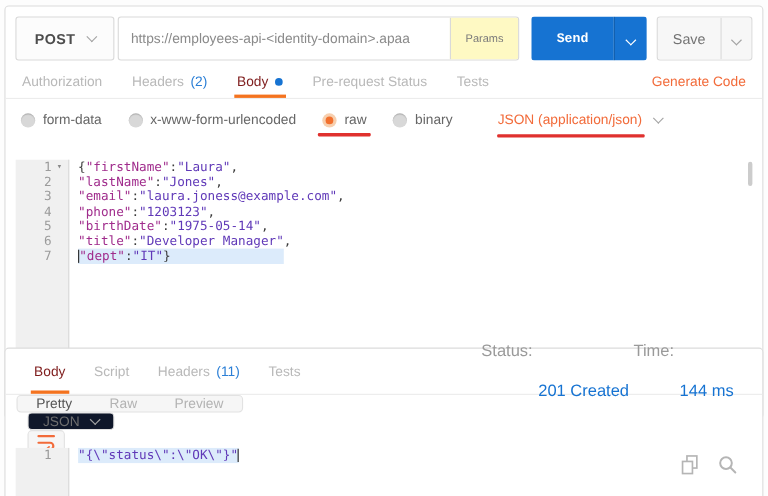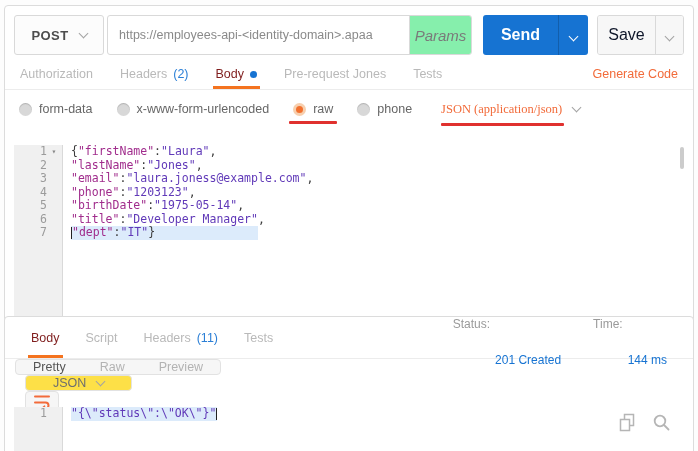--- a/index.html
+++ b/index.html
@@ -17,58 +17,58 @@
   
   .url-row { display:flex; align-items:center; padding:9px 9px 0 9px; height:49px; }
   .method-select { width:90px; height:40px; border:1px solid #d9d9d9; border-radius:3px;
     background:#fcfcfc; display:flex; align-items:center; justify-content:center; gap:11px;
     margin-right:3px; cursor:pointer; }
   .method-label { font-weight:bold; font-size:13px; color:#4d4d4d; letter-spacing:.4px; }
   .url-group { flex:1; height:40px; border:1px solid #d9d9d9; border-radius:3px;
     display:flex; background:#fff; margin-right:11px; overflow:hidden; }
   .url-input { flex:1; min-width:0; border:none; outline:none; background:transparent;
     font-family:inherit; font-size:12.5px; color:#8a8a8a; padding:0 11px; }
-  .params-btn { width:62px; border:none; border-left:1px solid #d9d9d9; background:#86efac;
-    color:#7a7a7a; font-size:15px; font-family:inherit; cursor:pointer;font-style:italic; }
+  .params-btn { width:62px; border:none; border-left:1px solid #d9d9d9; background:#fef9c3;
+    color:#7a7a7a; font-size:10px; font-family:inherit; cursor:pointer; }
   .send-split { display:flex; height:40px; margin-right:9px; border-radius:3px; overflow:hidden; }
   .send-btn { width:75px; border:none; background:#1673D2; color:#fff; font-weight:bold;
-    font-size:16px; font-family:Liberation Sans, sans-serif; cursor:pointer; }
+    font-size:12px; font-family:Liberation Mono, monospace; cursor:pointer; }
   .send-chev { width:30px; border:none; border-left:1px solid rgba(0,0,0,.18);
     background:#1673D2; cursor:pointer; }
   .save-split { display:flex; height:40px; border:1px solid #d9d9d9; border-radius:3px; overflow:hidden; }
-  .save-btn { width:57px; border:none; background:#f7f7f7; color:#0f172a; font-size:16px;
+  .save-btn { width:57px; border:none; background:#f7f7f7; color:#737373; font-size:13px;
     font-family:inherit; cursor:pointer; }
   .save-chev { width:28px; border:none; border-left:1px solid #d9d9d9; background:#f7f7f7; cursor:pointer; }
   .chev { display:inline-block; width:7px; height:7px; border-right:1.6px solid #a3a3a3;
     border-bottom:1.6px solid #a3a3a3; transform:rotate(45deg); margin-top:-4px; }
   .chev.white { border-color:#fff; }
 
   
   .tabs-row { display:flex; align-items:stretch; padding:0 15px; height:31px; margin-top:4px;
     border-bottom:1px solid #ececec; gap:27px; font-size:12.5px; color:#b9b9b9; }
   .tab { display:flex; align-items:center; gap:6px; position:relative; cursor:pointer; white-space:nowrap; }
   .tab.active { color:#7f1d1d; }
   .tab.active::after { content:""; position:absolute; left:-3px; right:-3px; bottom:0;
     height:3px; background:#F4731F; }
   .dot { width:7px; height:7px; border-radius:50%; background:#1673D2; }
   .count { color:#2b7fd6; }
   .generate-code { margin-left:auto; display:flex; align-items:center; color:#F26B3A; cursor:pointer; }
 
   
-  .radio-row { display:flex; align-items:center; padding:0 14px; height:38px; gap:24px;
+  .radio-row { display:flex; align-items:center; padding:0 14px; height:38px; gap:36px;
     font-size:12.5px; color:#666; }
   .radio-option { display:flex; align-items:center; gap:7px; position:relative; cursor:pointer; }
   .radio { width:13px; height:13px; border-radius:50%; background:#d8d8d8;
     box-shadow:inset 0 1px 1px rgba(0,0,0,.18); position:relative; flex:none; }
   .radio.selected { background:#f7cfae; box-shadow:none; }
   .radio-dot { position:absolute; left:3px; top:3px; width:7px; height:7px; border-radius:50%;
     background:#F2702E; }
   .red-underline { position:absolute; left:-4px; right:-4px; bottom:-8px; height:3px;
     background:#E0312E; border-radius:1px; }
-  .json-select { margin-left:5px; display:flex; align-items:center; gap:11px; cursor:pointer;font-family:Liberation Serif, serif; }
+  .json-select { margin-left:5px; display:flex; align-items:center; gap:11px; cursor:pointer; }
   .json-label { color:#F26B3A; position:relative; }
   .json-label .red-underline { left:0; right:-2px; bottom:-9px; }
 
   
   .editor { position:absolute; font-family:"DejaVu Sans Mono","Liberation Mono",monospace;
     font-size:11.5px; line-height:13.5px; color:#3a3a3a; overflow:hidden; }
   .editor::before { content:""; position:absolute; left:0; top:0; bottom:0; width:48px;
     background:#f0f0f0; border-right:1px solid #d9d9d9; }
   #req-editor { left:9px; right:8px; top:139px; bottom:8px; }
   #res-editor { left:9px; right:8px; top:90px; bottom:0; }
@@ -82,31 +82,31 @@
   .seg-k { color:#A02C8C; }
   .seg-v { color:#6039B8; }
   .seg-p { color:#3a3a3a; }
   .cursor { width:1px; height:12px; background:#222; display:inline-block; flex:none; }
   .scroll-thumb { position:absolute; right:1px; top:2px; width:4px; height:22px;
     background:#cccccc; border-radius:2px; }
 
   
   .r-tabs-row { display:flex; align-items:stretch; padding:0 26px 0 26px; height:42px;
     border-bottom:1px solid #ececec; gap:26px; font-size:12.5px; color:#b9b9b9; }
-  .status-box { margin-left:auto; display:flex; gap:32px; font-size:12px; }
+  .status-box { margin-left:auto; display:flex; align-items:center; gap:4px; font-size:15px; }
   .status-item { display:flex; gap:5px; white-space:nowrap; }
   .status-lab { color:#9a9a9a; }
   .status-val { color:#1673D2;margin-top:36px; }
   .r-toolbar { display:flex; align-items:flex-start; padding:0 10px; height:47px;flex-direction:column; }
   .view-group { display:flex; align-items:center; background:#f6f6f6; border:1px solid #e2e2e2;
     border-radius:4px; height:30px; }
   .view-mode { padding:0 17px; font-size:12.5px; color:#b3b3b3; cursor:pointer; }
   .view-mode.active { color:#555; }
-  .fmt-select { margin-left:10px; height:30px; border:1px solid #e2e2e2; background:#fde047;
-    border-radius:4px; display:flex; align-items:center; gap:11px; padding:0 27px;
+  .fmt-select { margin-left:10px; height:30px; border:1px solid #e2e2e2; background:#0f172a;
+    border-radius:4px; display:flex; align-items:center; gap:11px; padding:0 13px;
     color:#6e6e6e; font-size:12.5px; cursor:pointer; }
   .wrap-btn { margin-left:10px; width:34px; height:30px; border:1px solid #e2e2e2;
     background:#f6f6f6; border-radius:4px; display:flex; align-items:center; justify-content:center;
     cursor:pointer; }
   .right-icons { margin-left:auto; display:flex; align-items:center; gap:15px; margin-right:12px; }
   .icon-btn { background:none; border:none; cursor:pointer; display:flex; align-items:center; }
 </style>
 </head>
 <body>
 
@@ -143,21 +143,21 @@
       </div>
       <div class="tab">
         <span>Headers</span>
         <span class="count">(2)</span>
       </div>
       <div class="tab active">
         <span>Body</span>
         <span class="dot"></span>
       </div>
       <div class="tab">
-        <span>Pre-request Jones</span>
+        <span>Pre-request Status</span>
       </div>
       <div class="tab">
         <span>Tests</span>
       </div>
       <div class="generate-code">Generate Code</div>
     </div>
 
     <div class="radio-row">
       <div style="display:flex;align-items:center;gap:24px;">
           <div class="radio-option">
@@ -170,21 +170,21 @@
           </div>
           <div class="radio-option">
             <span class="radio selected">
               <span class="radio-dot"></span>
             </span>
             <span class="radio-label">raw</span>
             <span class="red-underline"></span>
           </div>
           <div class="radio-option">
             <span class="radio"></span>
-            <span class="radio-label">phone</span>
+            <span class="radio-label">binary</span>
           </div>
         </div>
       <div class="json-select">
         <span class="json-label">
           <span>JSON (application/json)</span>
           <span class="red-underline"></span>
         </span>
         <span class="chev"></span>
       </div>
     </div>

